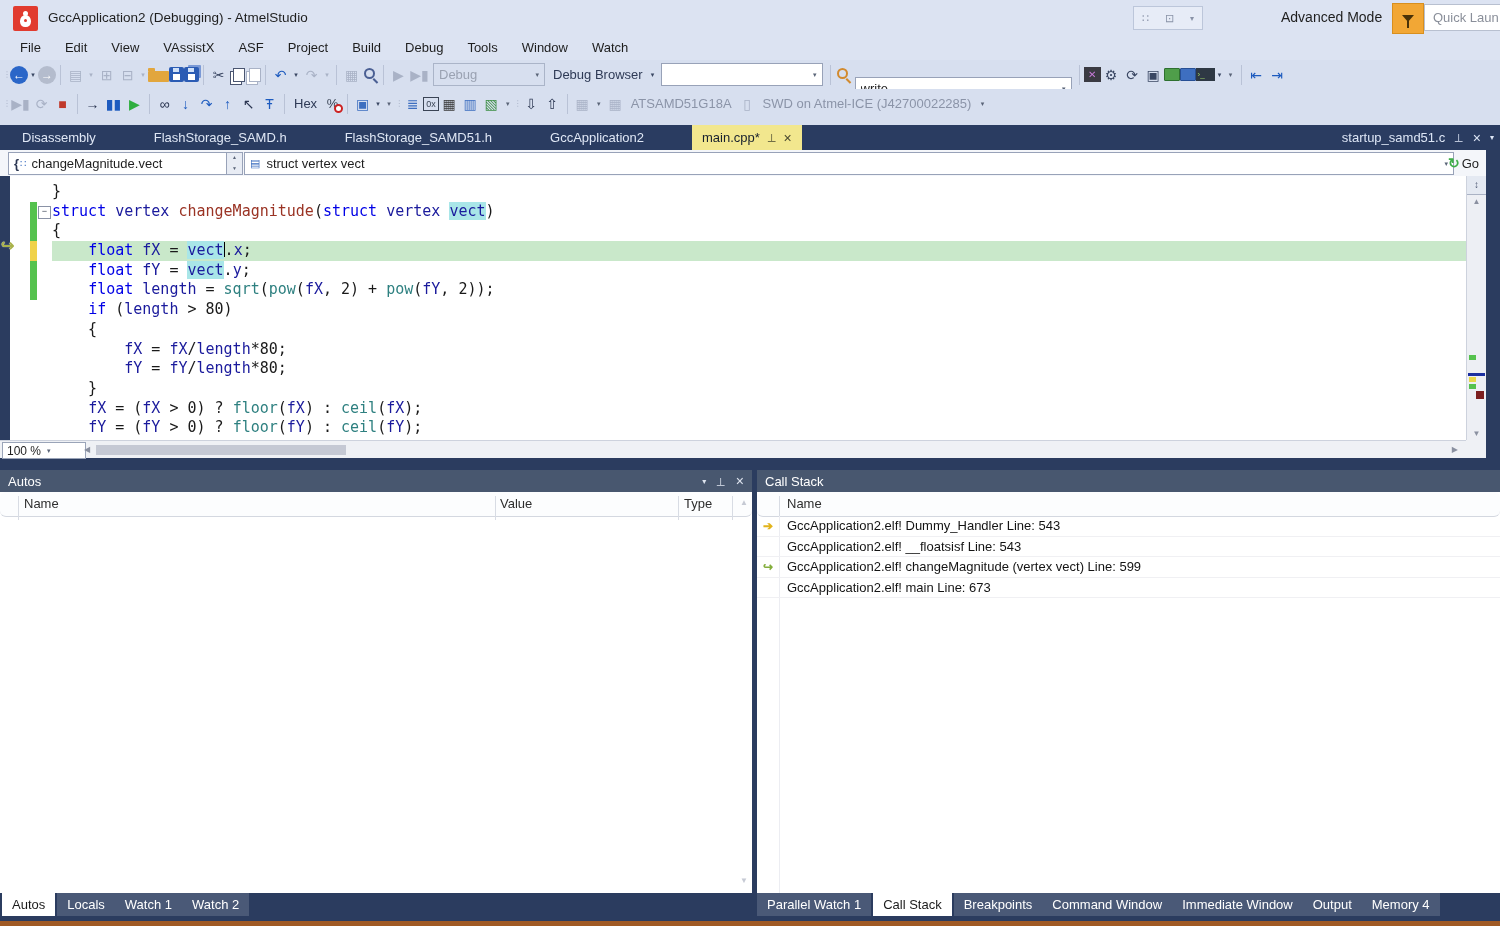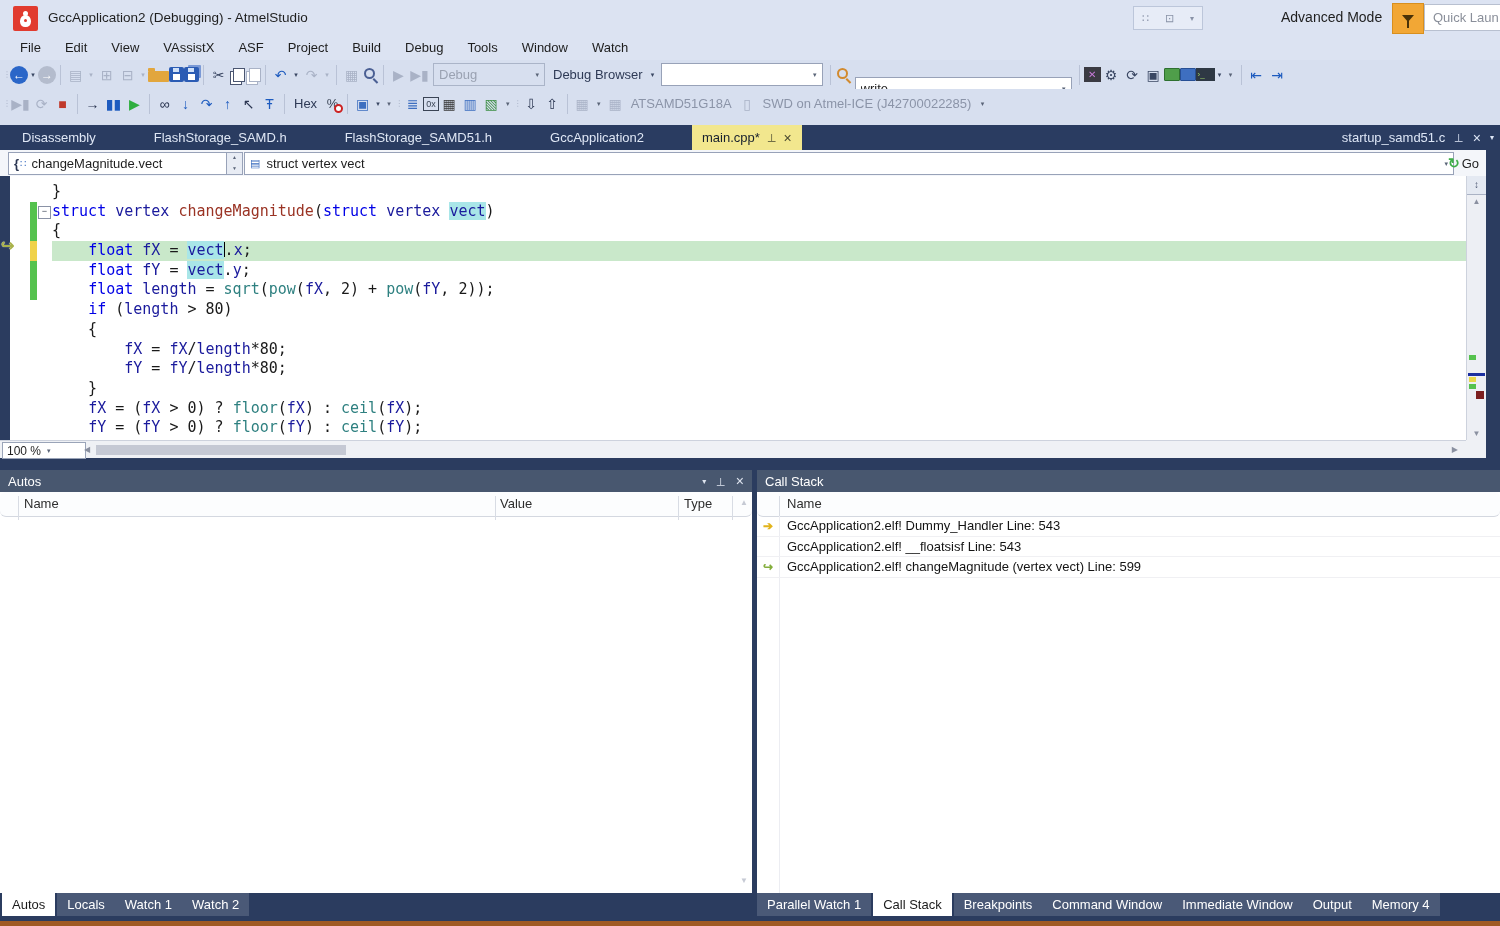--- a/index.html
+++ b/index.html
@@ -425,20 +425,24 @@
           <span class="cs-text">GccApplication2.elf! Dummy_Handler Line: 543</span>
         </div>
         <div class="cs-row">
           <span class="cs-icon"></span>
           <span class="cs-text">GccApplication2.elf! __floatsisf Line: 543</span>
         </div>
         <div class="cs-row">
           <span class="cs-icon frame">↪</span>
           <span class="cs-text">GccApplication2.elf! changeMagnitude (vertex vect) Line: 599</span>
         </div>
+        <div class="cs-row">
+          <span class="cs-icon"></span>
+          <span class="cs-text">GccApplication2.elf! main Line: 673</span>
+        </div>
       </div>
   </div>
 
   <div class="abs tabstrip ts-left">
       <div class="btab active">Autos</div>
       <div class="btab">Locals</div>
       <div class="btab">Watch 1</div>
       <div class="btab">Watch 2</div>
     </div>
   <div class="abs tabstrip ts-right">

